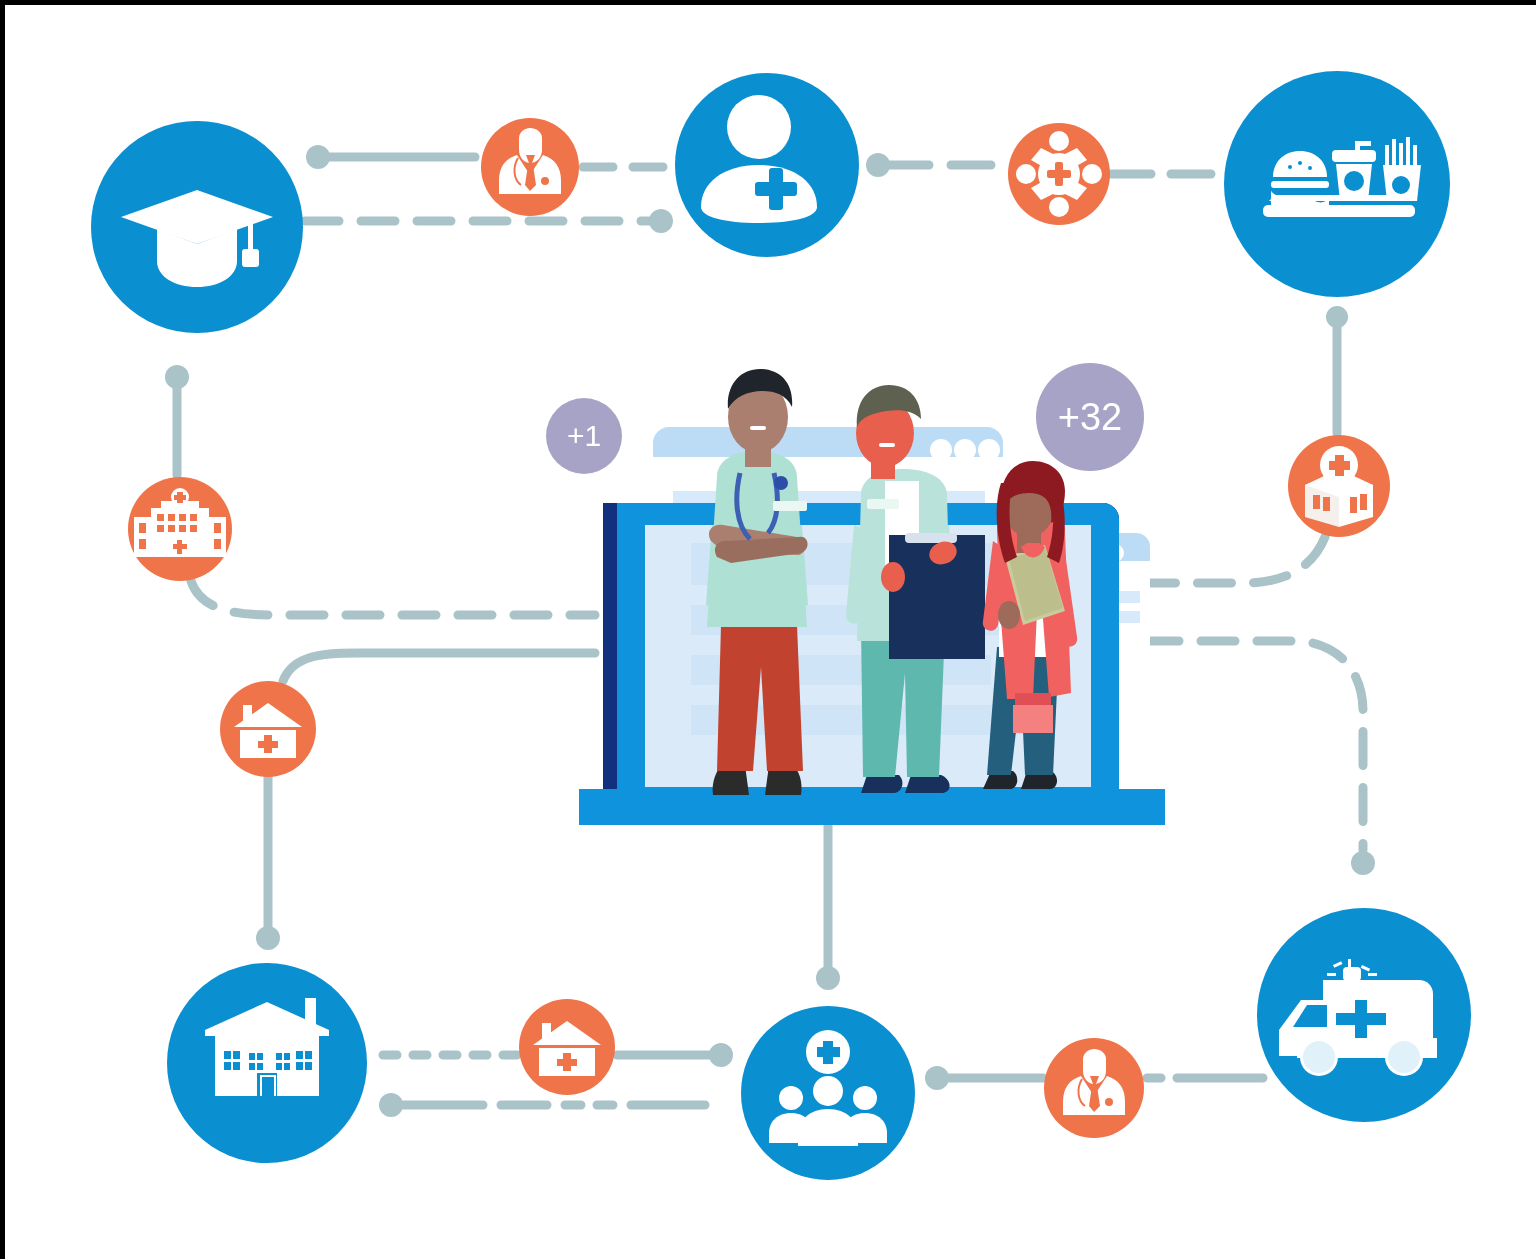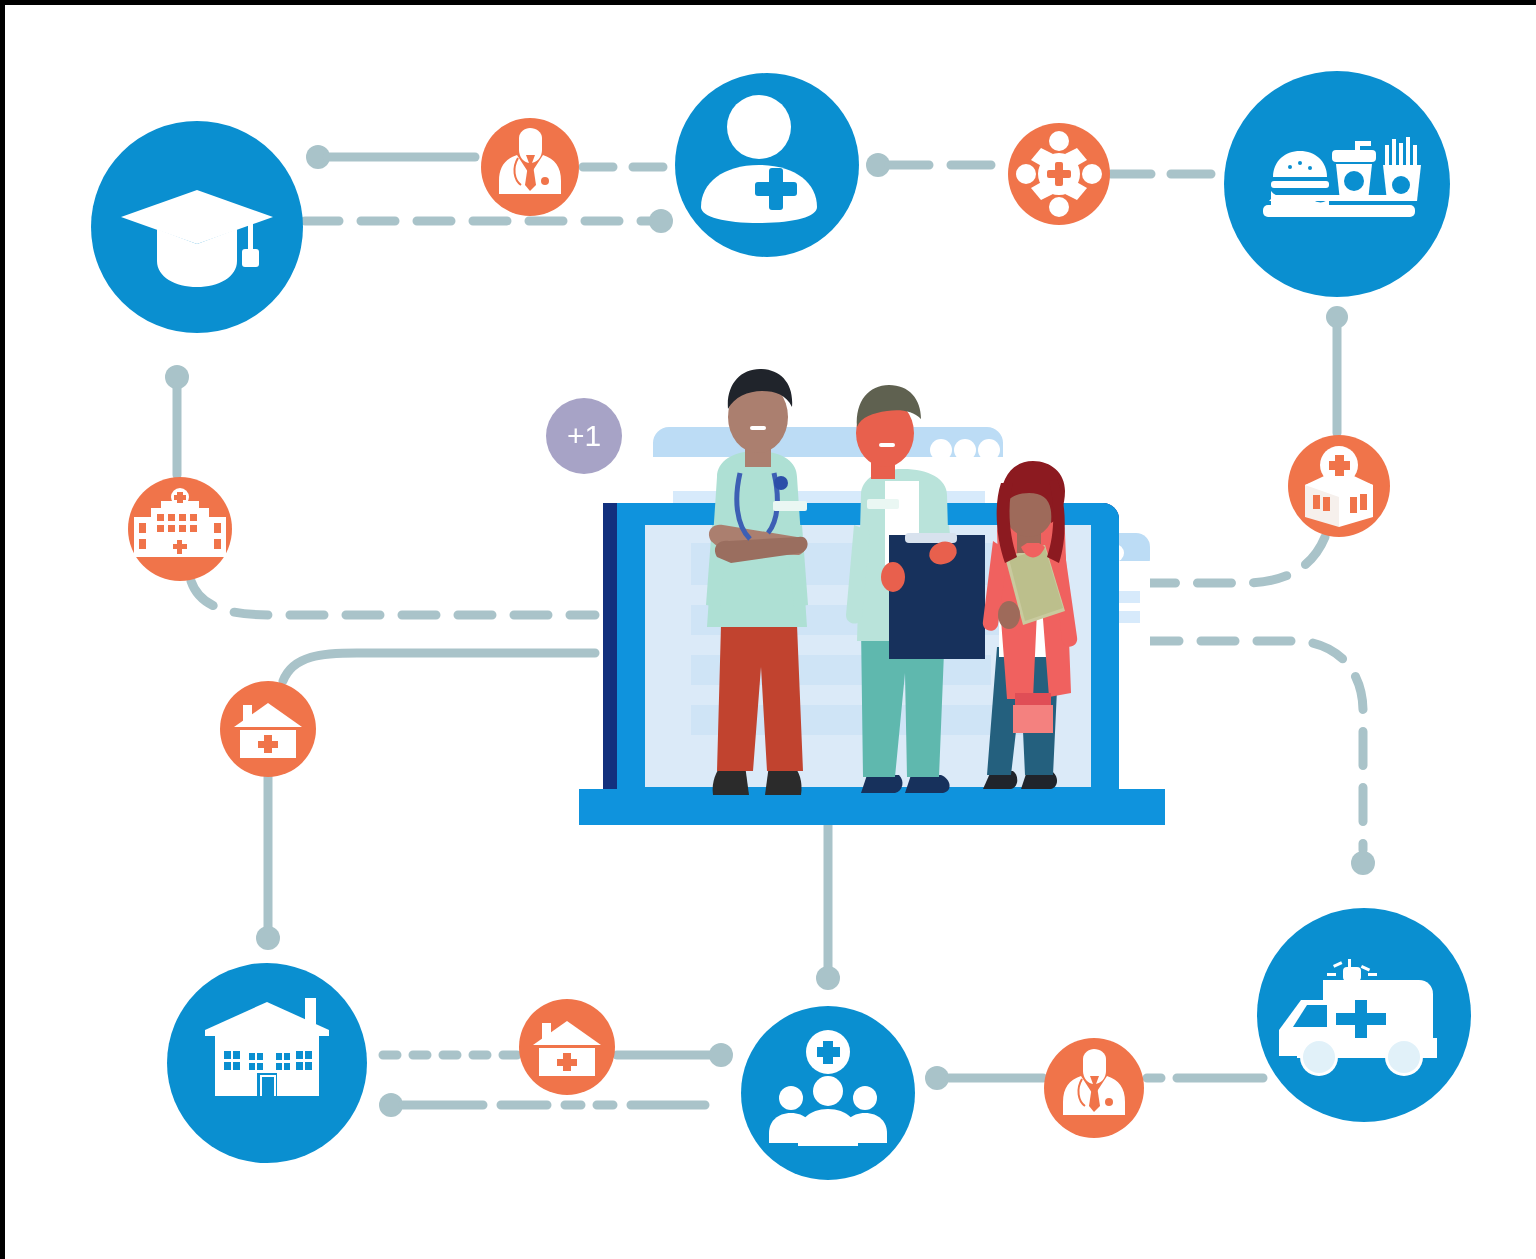--- a/index.html
+++ b/index.html
@@ -432,14 +432,17 @@
         <circle cx="1399" cy="1052" r="16" fill="#0a8fd0" opacity="0.12"></circle>
       </g>
     </g>
 
   </svg>
 
   <div class="badge" style="left:541px;top:393px;width:76px;height:76px;background:#a7a3c6;font-size:30px;">
     <span>+1</span>
   </div>
 
+  <div class="badge" style="left:1031px;top:358px;width:108px;height:108px;background:#a7a3c6;font-size:38px;">
+    <span>+32</span>
+  </div>
 
 </div>
 
 </body></html>

